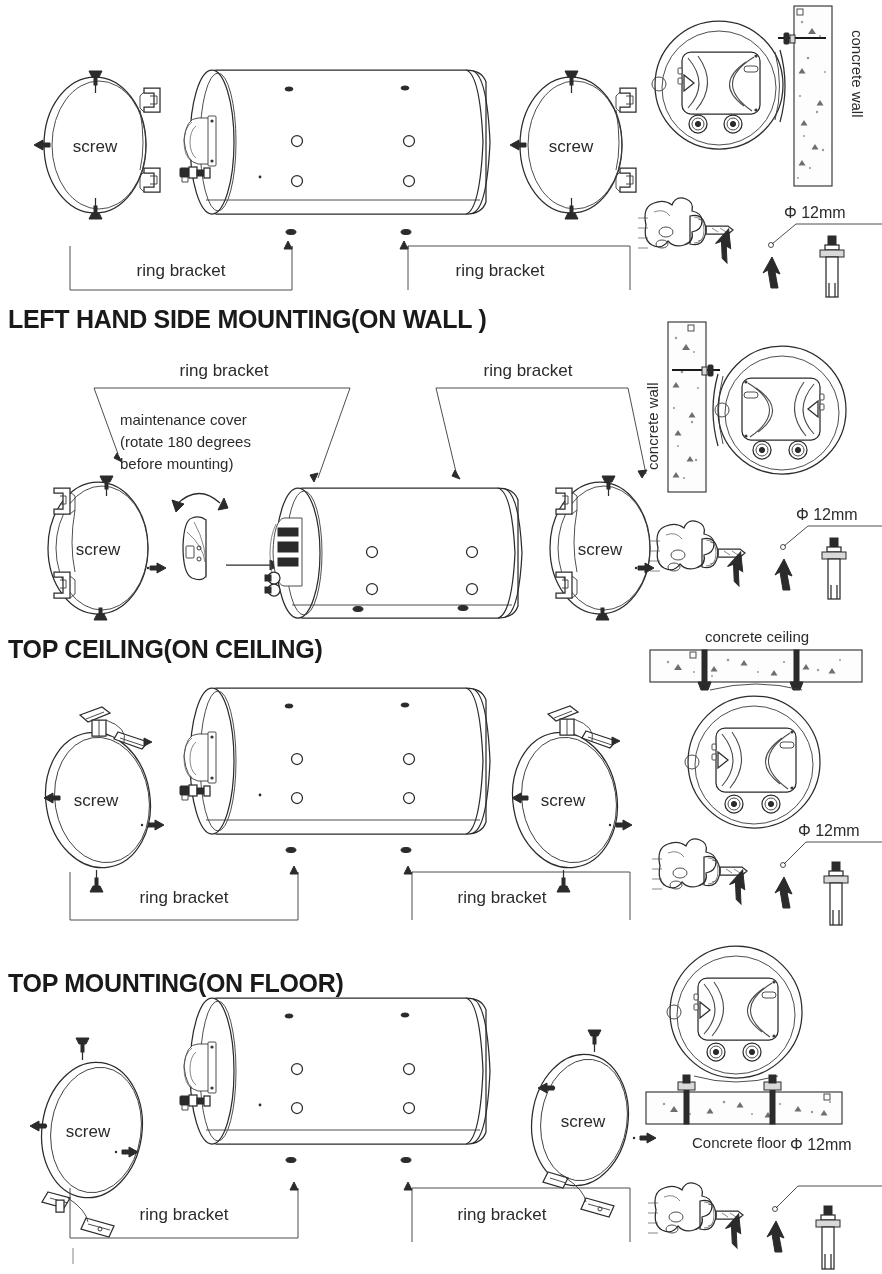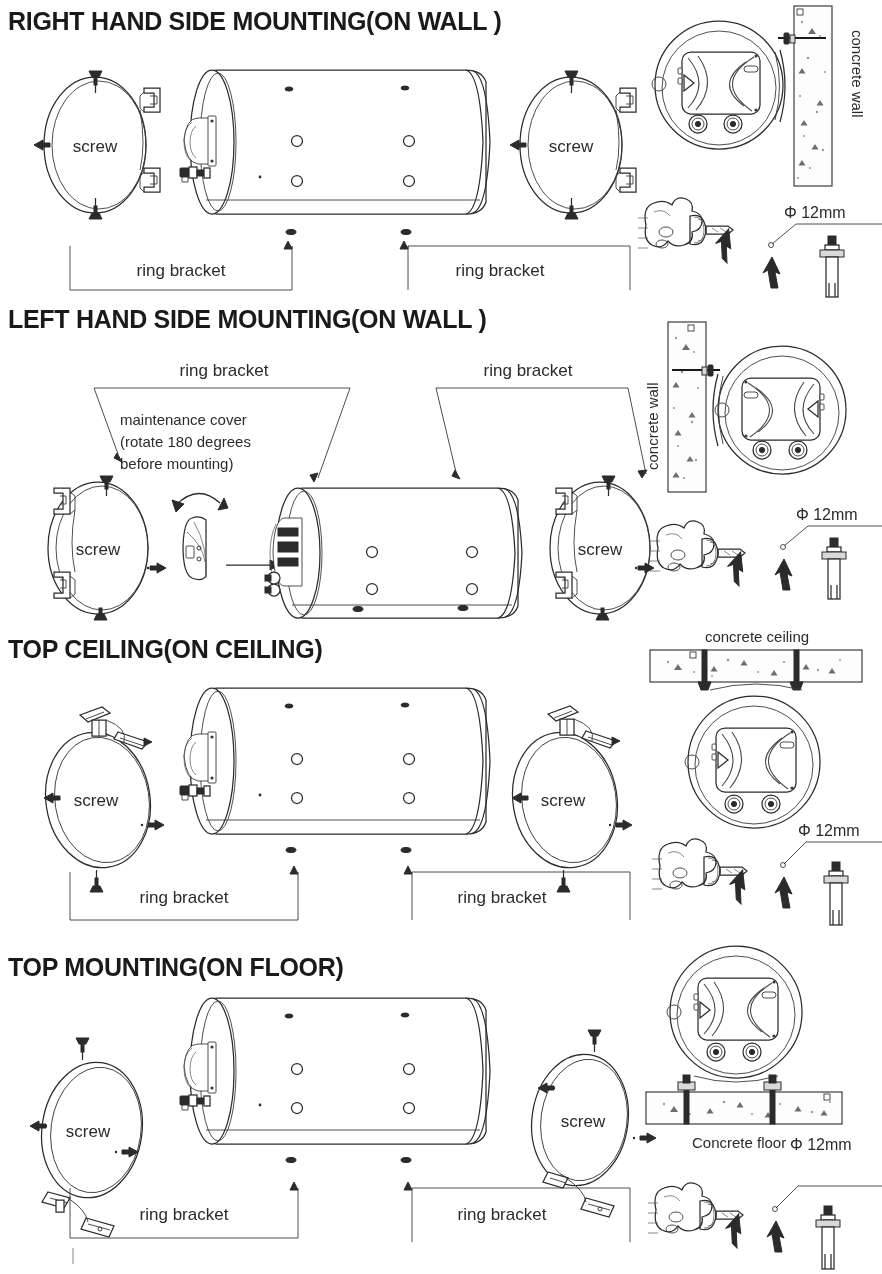--- a/index.html
+++ b/index.html
@@ -47,21 +47,20 @@
   .t-dim{font-size:16px;}
   .t-note{font-size:15px;}
   .t-ceil{font-size:15px;}
 </style>
 </head>
 <body>
 
 <div class="page">
 
 <div class="section sec1">
-  <div class="heading" style="top:8px;">RIGHT HAND SIDE MOUNTING(ON WALL )</div>
 
   <div class="left-pane">
     <svg width="640" height="300" viewBox="0 0 640 300">
 
       <g>
         <ellipse class="fill-w" cx="75" cy="145" rx="51" ry="68"></ellipse>
         <ellipse class="ln-thin" cx="79" cy="145" rx="47" ry="64"></ellipse>
 
         <g>
           <path class="fill-dk" d="M69 71 h13 l-3 6 h-7 z"></path>
@@ -709,21 +708,21 @@
         <rect class="fill-w" x="197" y="251" width="14" height="5"></rect>
         <rect class="fill-gy" x="192" y="256" width="24" height="7"></rect>
         <rect class="fill-w" x="198" y="263" width="12" height="42"></rect>
         <path class="ln" d="M201 290 v15 M207 290 v15"></path>
       </g>
     </svg>
   </div>
 </div>
 
 <div class="section sec4">
-  <div class="heading" style="top:24px;">TOP MOUNTING(ON FLOOR)</div>
+  <div class="heading" style="top:40px;">TOP MOUNTING(ON FLOOR)</div>
 
   <div class="left-pane">
     <svg width="640" height="344" viewBox="0 0 640 344">
 
       <g>
         <ellipse class="fill-w" cx="72" cy="200" rx="50" ry="68" transform="rotate(8 72 200)"></ellipse>
         <ellipse class="ln-thin" cx="76" cy="200" rx="45" ry="63" transform="rotate(8 76 200)"></ellipse>
         <g>
           <path class="fill-dk" d="M56 108 h13 l-3 6 h-7 z"></path>
           <rect class="fill-dk" x="61" y="114" width="3" height="8"></rect>

